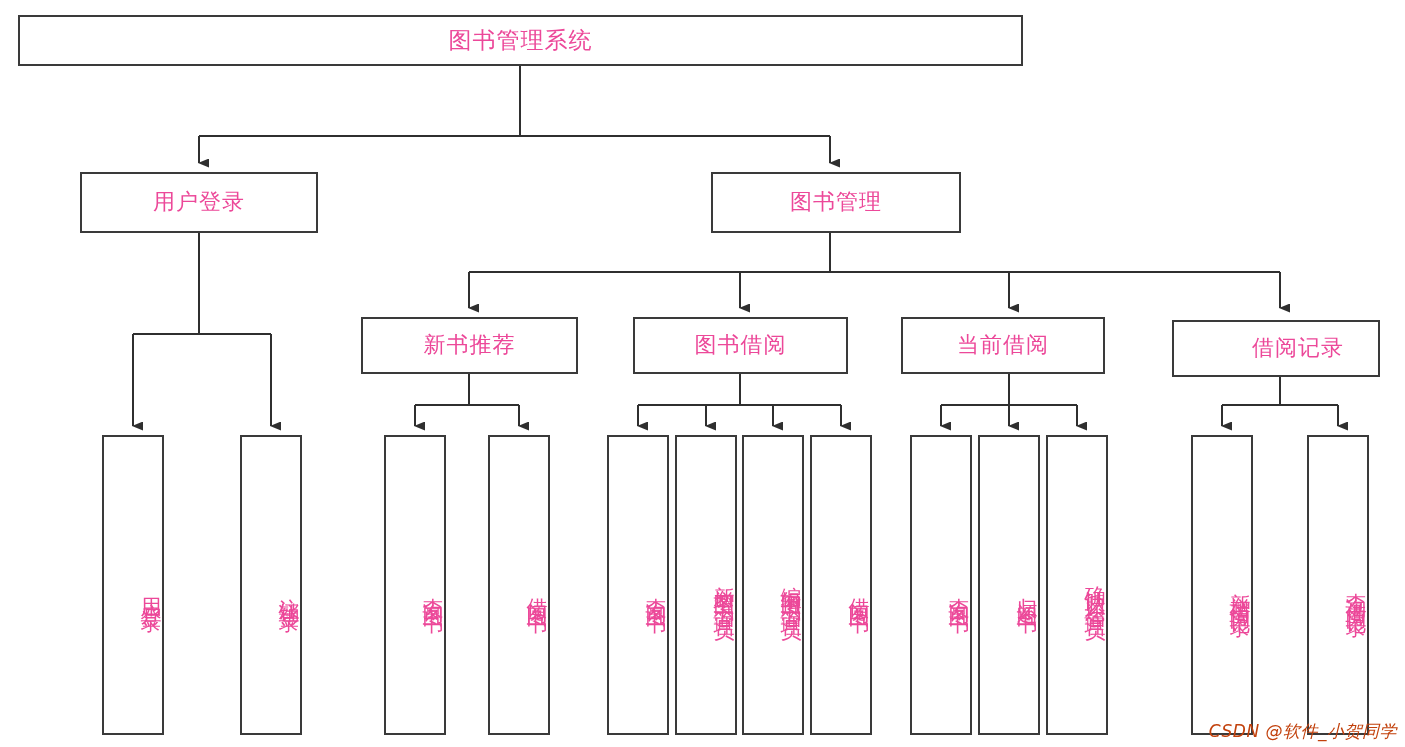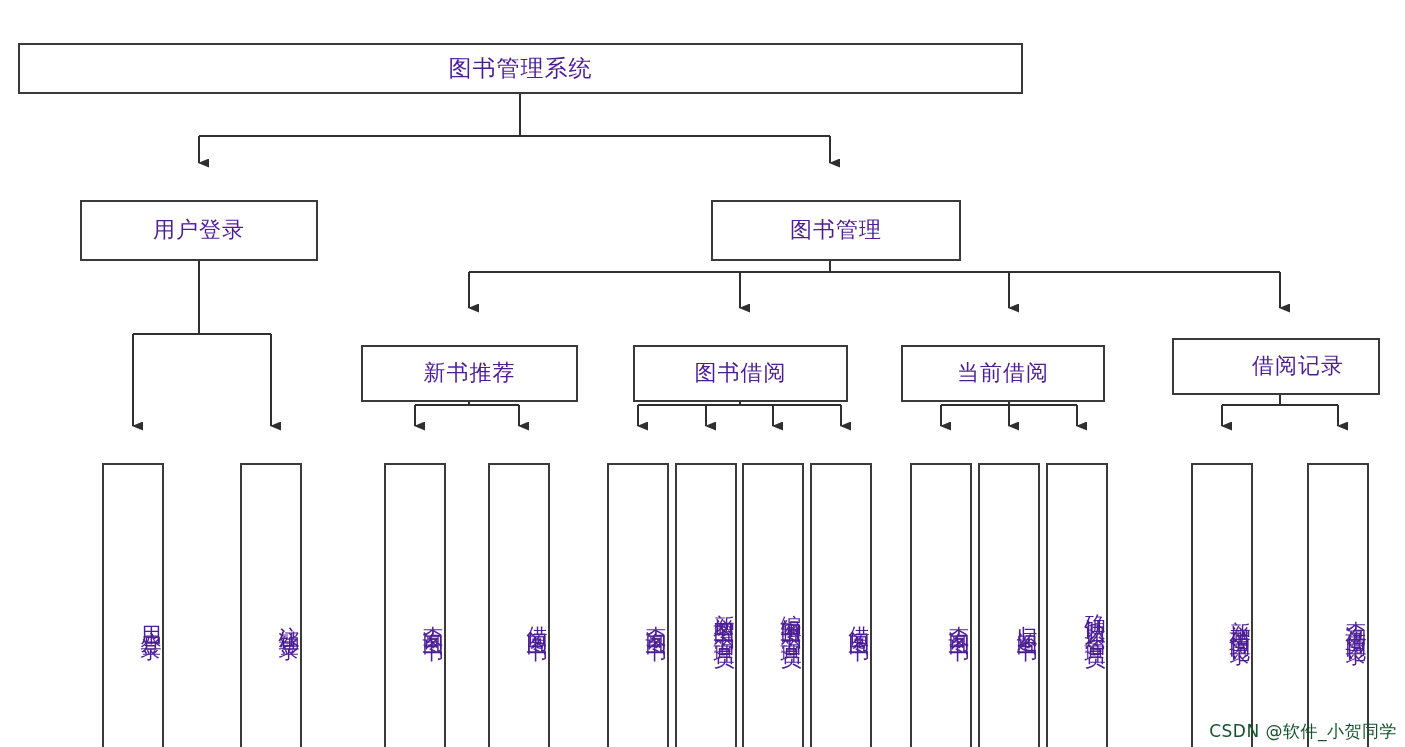--- a/index.html
+++ b/index.html
@@ -26,27 +26,26 @@
     top: 0;
     width: 1405px;
     height: 747px;
     pointer-events: none;
   }
   .node {
     position: absolute;
     box-sizing: border-box;
     border: 2.5px solid #3a3a3a;
     background: #ffffff;
-    color: #4c1d95;
+    color: #ec4899;
     display: flex;
     align-items: center;
     justify-content: center;
     text-align: center;
     z-index: 2;
-    margin-top: 28px;
   }
   .node.horiz {
     font-size: 22px;
     letter-spacing: 1px;
     line-height: 1.2;
   }
   .node.horiz.root {
     font-size: 23px;
   }
   .node.vert {
@@ -62,24 +61,25 @@
   .node.vert .vlabel {
     writing-mode: vertical-rl;
     text-orientation: upright;
     display: block;
   }
   .watermark {
     position: absolute;
     right: 8px;
     bottom: 4px;
     font-size: 17px;
-    color: #14532d;
+    color: #c2410c;
     letter-spacing: 0.5px;
     z-index: 5;
     white-space: nowrap;
+    font-style: italic;
   }
 </style>
 </head>
 <body>
 
 <div id="canvas">
 
   <svg id="edges" viewBox="0 0 1405 747" xmlns="http://www.w3.org/2000/svg">
     <defs>
       <marker id="arw" markerWidth="10" markerHeight="11" refX="4.5" refY="10" orient="auto" markerUnits="userSpaceOnUse">
@@ -143,21 +143,21 @@
 
   <div class="node horiz" style="left:361px; top:317px; width:217px; height:57px;">
     <span>新书推荐</span>
   </div>
   <div class="node horiz" style="left:633px; top:317px; width:215px; height:57px;">
     <span>图书借阅</span>
   </div>
   <div class="node horiz" style="left:901px; top:317px; width:204px; height:57px;">
     <span>当前借阅</span>
   </div>
-  <div class="node horiz" style="left:1172px; top:310px; width:208px; height:57px;padding-left:44px;">
+  <div class="node horiz" style="left:1172px; top:320px; width:208px; height:57px;padding-left:44px;">
     <span>借阅记录</span>
   </div>
 
   <div class="node vert" style="left:102px; top:435px; width:62px; height:300px;">
     <span class="vlabel">用户登录</span>
   </div>
   <div class="node vert" style="left:240px; top:435px; width:62px; height:300px;">
     <span class="vlabel">注销登录</span>
   </div>
 

